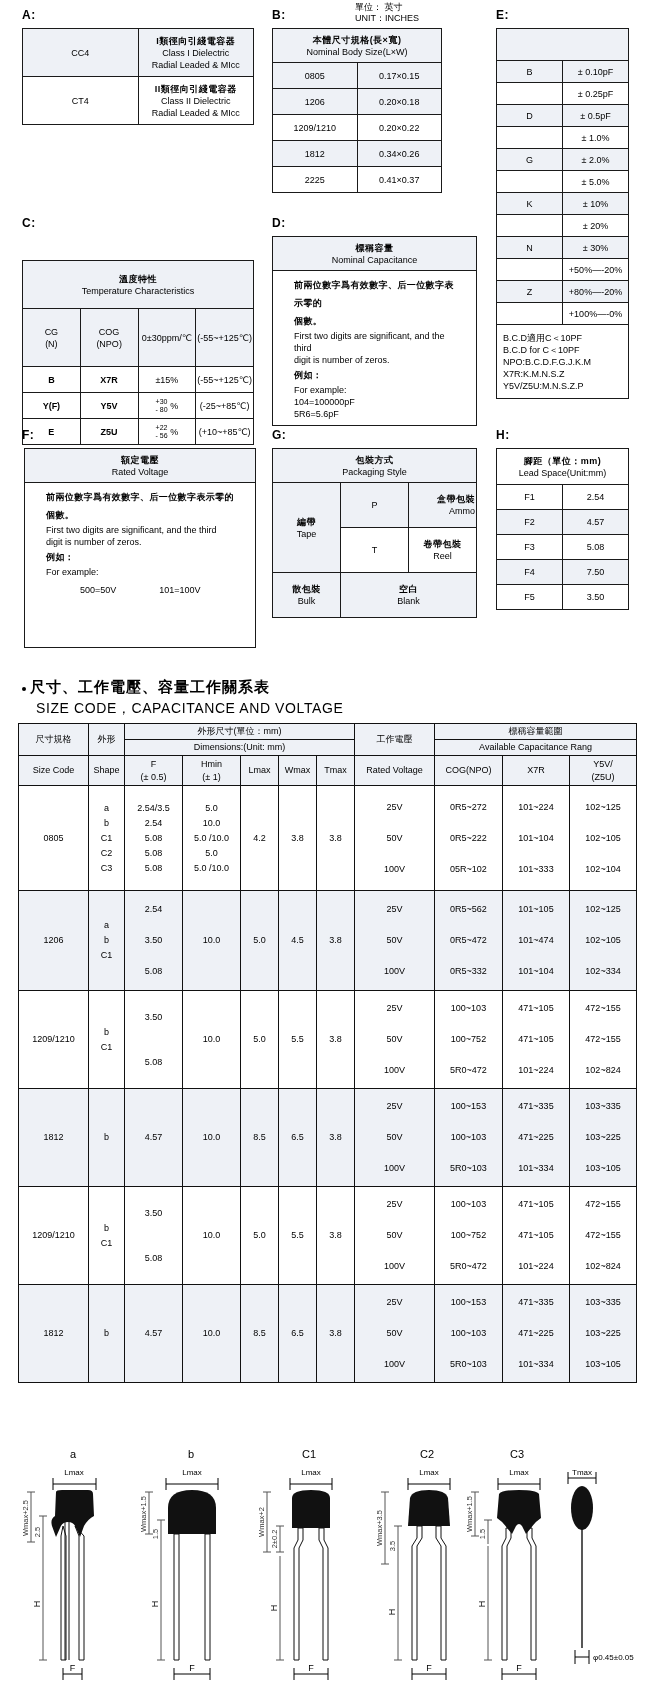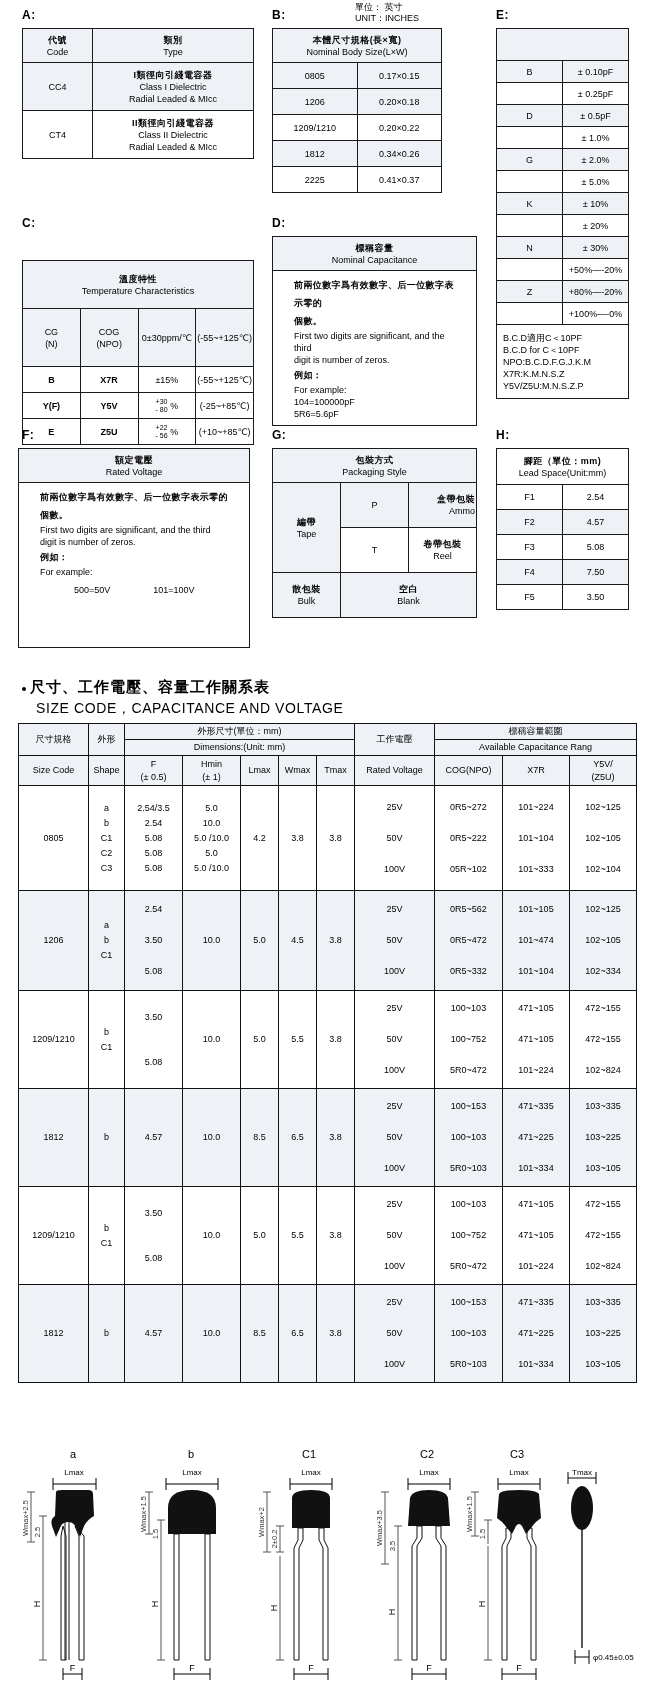--- a/index.html
+++ b/index.html
@@ -102,30 +102,20 @@
 </head>
 <body>
 
 <div class="page">
 
   <div class="sec-label" style="left:22px; top:8px;">A:</div>
   <div class="tblbox" style="left:22px; top:28px;">
     <table class="grid" style="width:232px;">
       <tbody>
       <tr>
-        <td class="hdr" style="width:70px;height:34px;">
-          <div class="cn">代號</div>
-          <div class="en">Code</div>
-        </td>
-        <td class="hdr" style="height:34px;">
-          <div class="cn">類別</div>
-          <div class="en">Type</div>
-        </td>
-      </tr>
-      <tr>
         <td class="hdr" style="height:48px;">CC4</td>
         <td class="hdr" style="height:48px;">
           <div class="cn">I類徑向引綫電容器</div>
           <div class="en">Class I Dielectric</div>
           <div class="en">Radial Leaded &amp; MIcc</div>
         </td>
       </tr>
       <tr>
         <td style="height:48px;">CT4</td>
         <td style="height:48px;">
@@ -320,21 +310,21 @@
           <div>For example:</div>
           <div>104=100000pF</div>
           <div>5R6=5.6pF</div>
         </td>
       </tr>
     </tbody>
       </table>
   </div>
 
   <div class="sec-label" style="left:22px; top:428px;">F:</div>
-  <div class="tblbox" style="left:18px; top:448px;">
+  <div class="tblbox" style="left:24px; top:448px;">
     <table class="grid" style="width:232px;">
       <tbody>
           <tr>
         <td class="hdr" style="height:34px;">
           <div class="cn">額定電壓</div>
           <div class="en">Rated Voltage</div>
         </td>
       </tr>
       <tr>
         <td class="txtcell" style="height:165px;vertical-align:top;">

